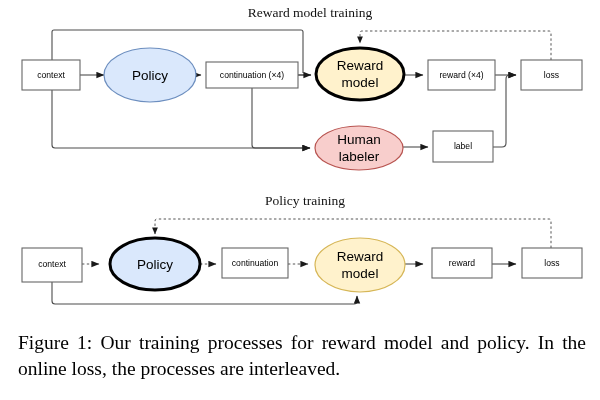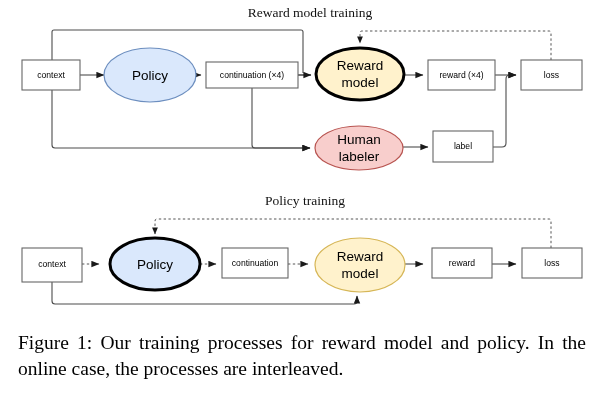--- a/index.html
+++ b/index.html
@@ -235,15 +235,15 @@
         <text class="lbl-small" x="462" y="263.5">reward</text>
       </g>
 
       <g>
         <rect class="node-box" x="522" y="248" width="60" height="30"></rect>
         <text class="lbl-small" x="552" y="263.5">loss</text>
       </g>
     </g>
   </svg>
 
-  <div class="caption">Figure 1: Our training processes for reward model and policy. In the online case, the processes are interleaved.</div>
+  <div class="caption">Figure 1: Our training processes for reward model and policy. In the online loss, the processes are interleaved.</div>
 
 </div>
 
 </body></html>

